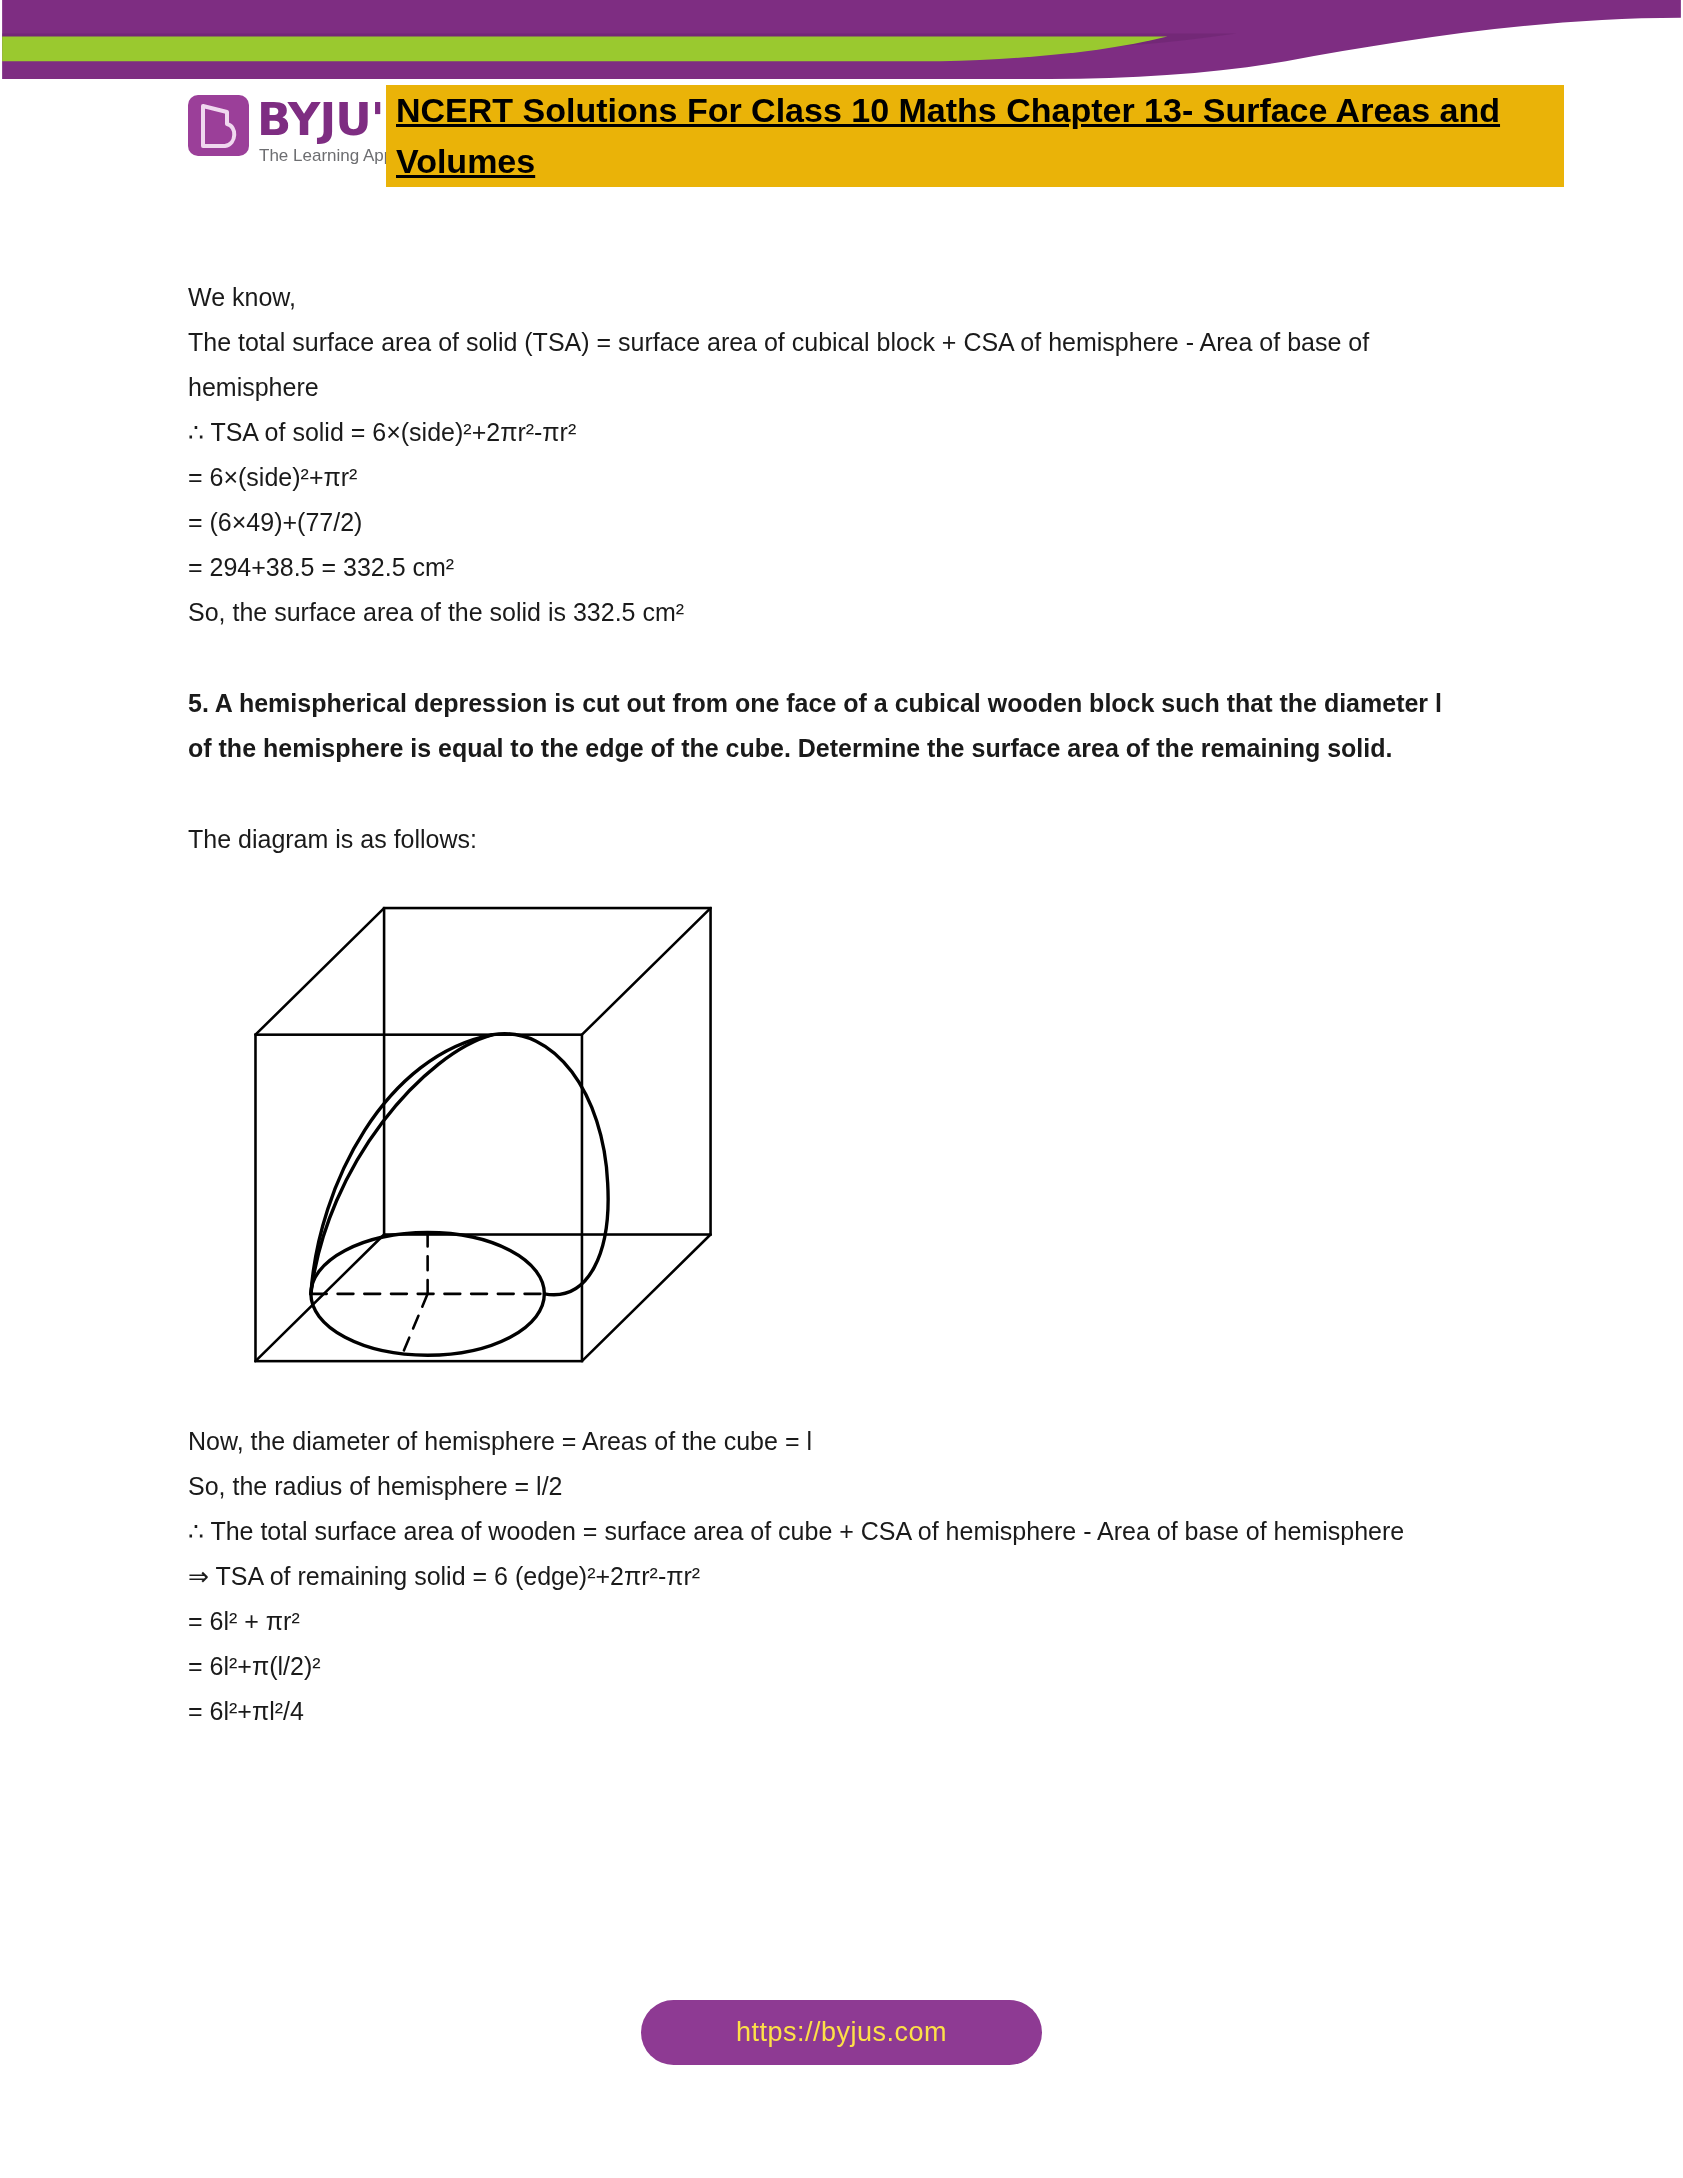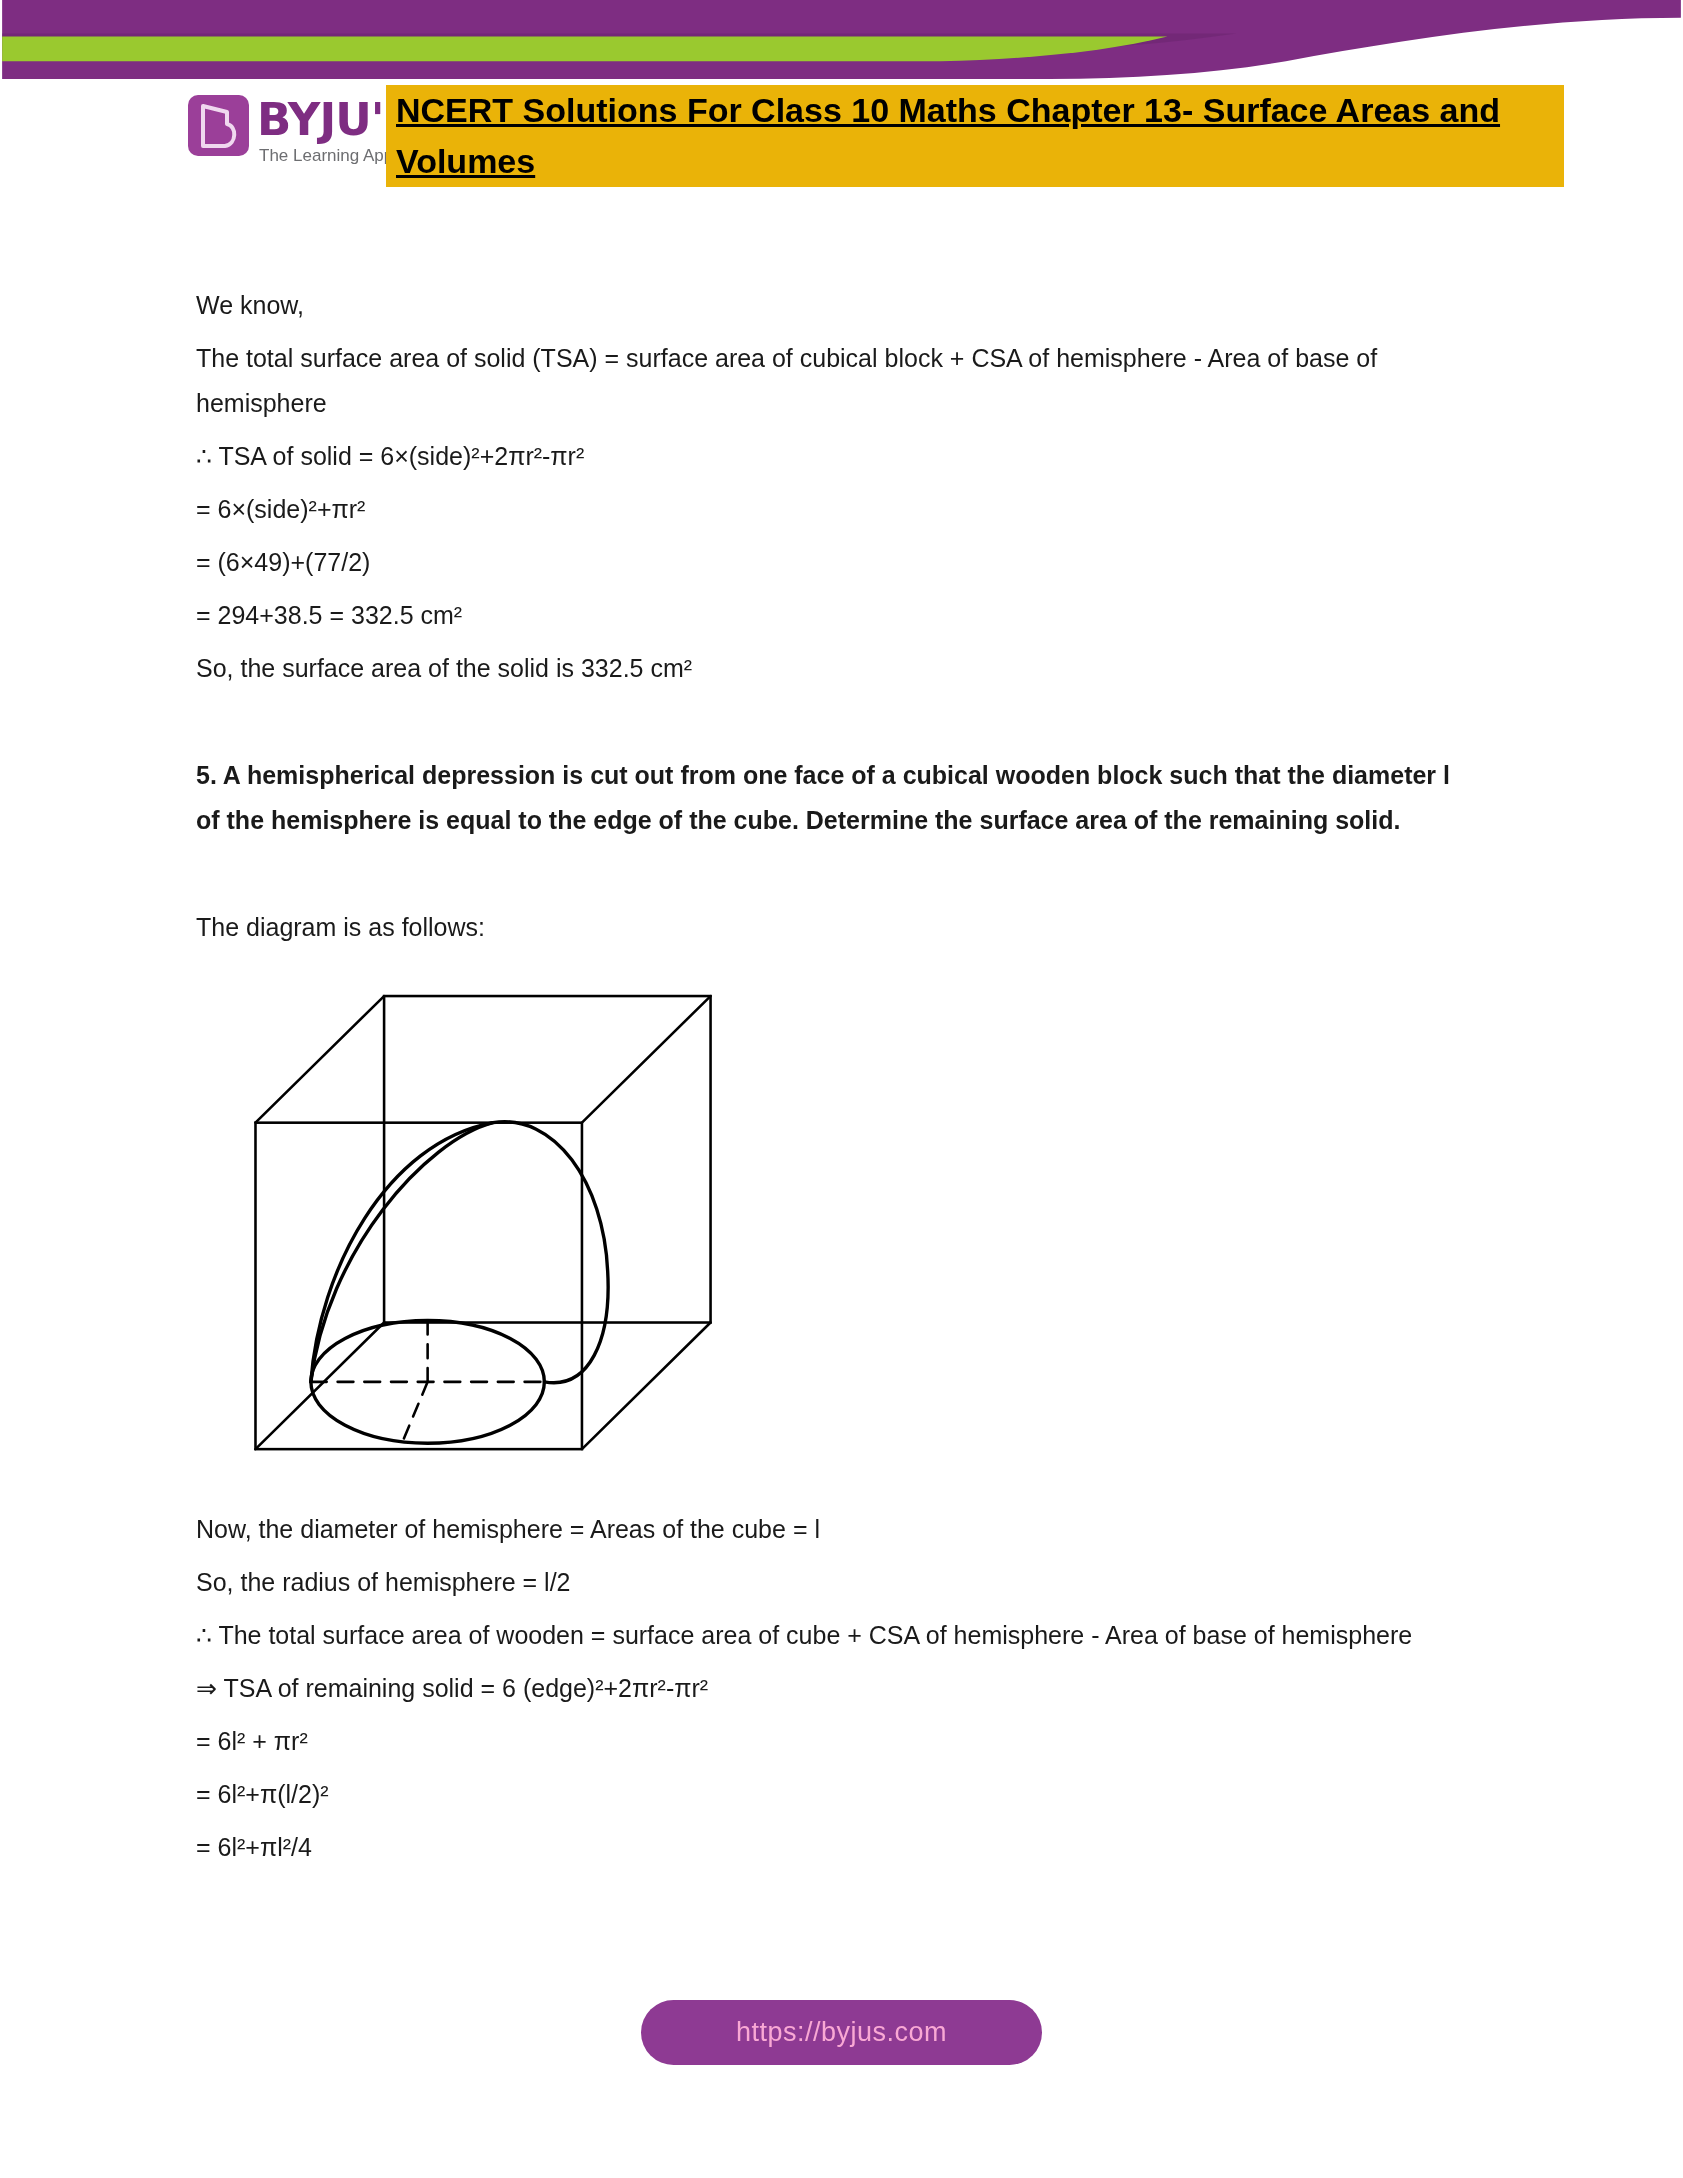--- a/index.html
+++ b/index.html
@@ -93,21 +93,21 @@
   .content {
     position: absolute;
     left: 188px;
     top: 275px;
     width: 1307px;
   }
   .para {
     font-size: 25px;
     line-height: 45px;
     color: #1a1a1a;
-    margin: 8px;
+    margin: 0;
     max-width: 1277px;
   }
   .para.bold {
     font-weight: bold;
   }
   .spacer-md { height: 46px; }
 
   
   .figure {
     margin: 24px 0 8px 20px;
@@ -120,21 +120,21 @@
   .footer {
     position: absolute;
     left: 0;
     top: 2000px;
     width: 1683px;
     text-align: center;
   }
   .url-pill {
     display: inline-block;
     background: #8e3a93;
-    color: #f9a8d4;
+    color: #fde047;
     font-size: 27px;
     letter-spacing: 0.5px;
     padding: 17px 95px;
     border-radius: 34px;
     font-family: "Liberation Sans", sans-serif;
   }
 </style>
 </head>
 <body>
 

